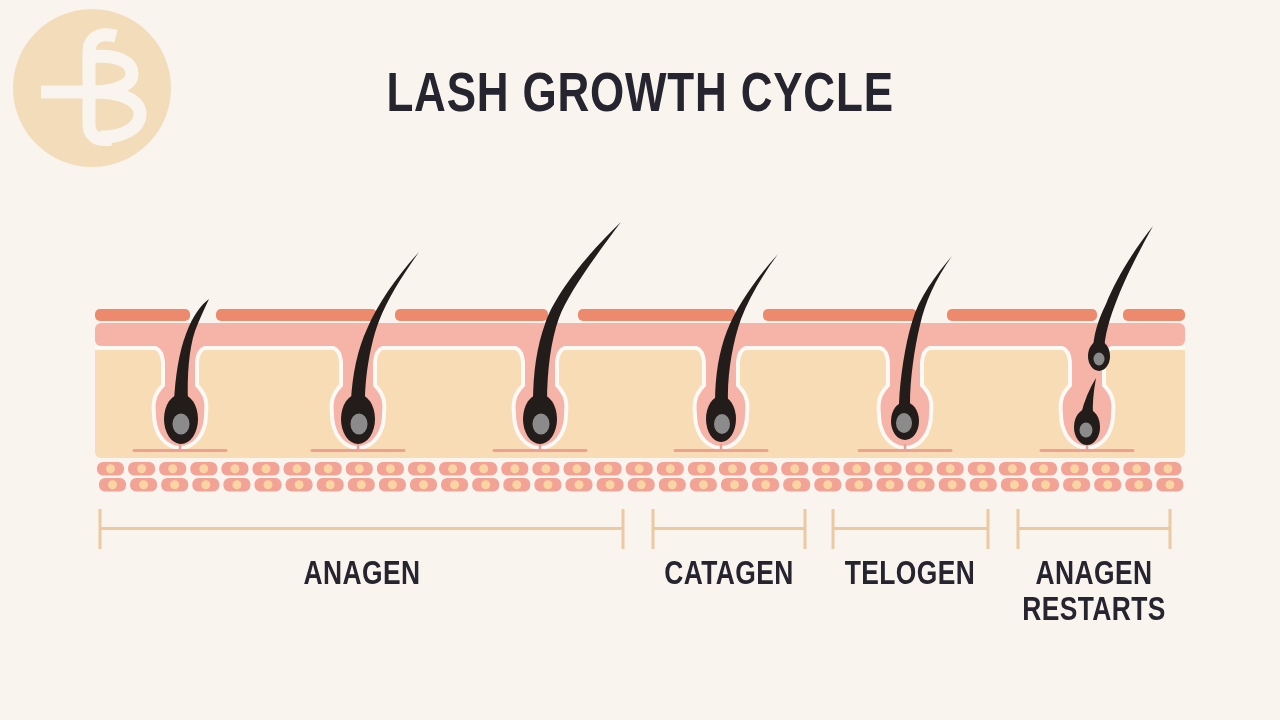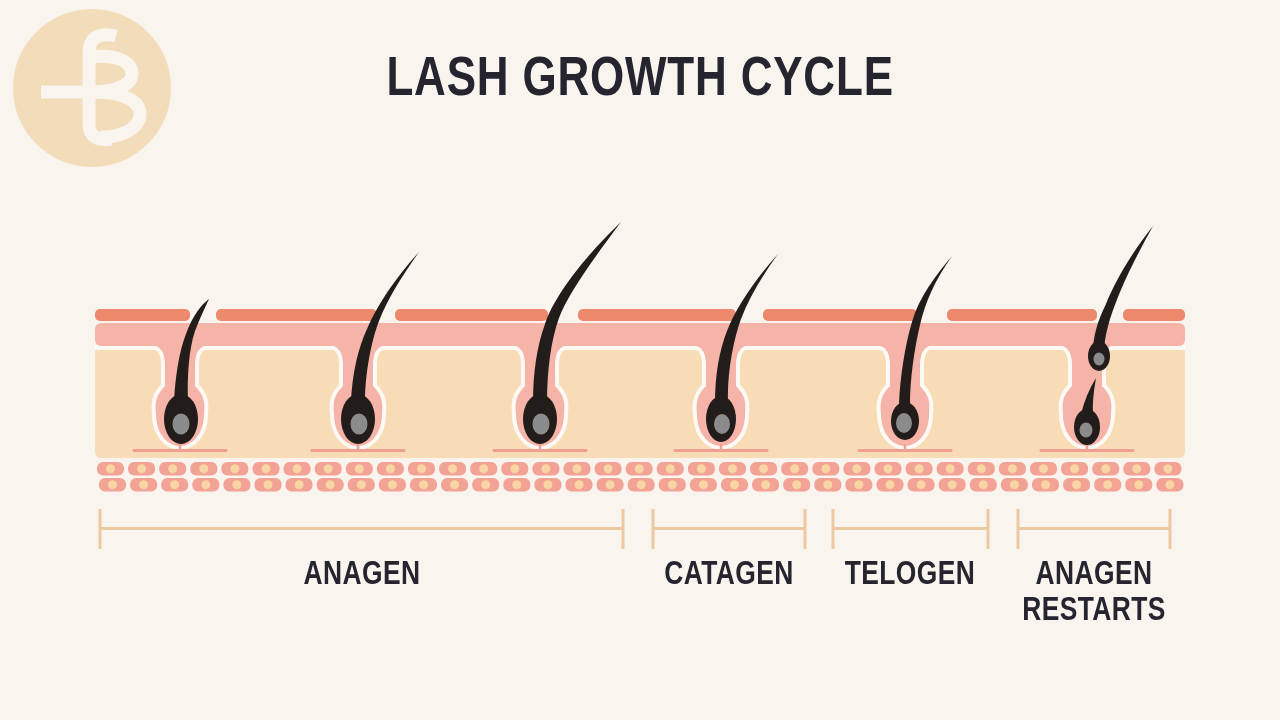--- a/index.html
+++ b/index.html
@@ -3,21 +3,21 @@
 <meta charset="utf-8">
 <style>
   html,body{margin:0;padding:0;}
   body{
     width:1280px;height:720px;overflow:hidden;position:relative;
     font-family:"Liberation Sans", sans-serif;
     background:#faf4ef;
   }
   .logo{position:absolute;left:12px;top:8px;width:160px;height:160px;}
   .title{
-    position:absolute;left:0;top:46px;width:1280px;text-align:center;
+    position:absolute;left:0;top:62px;width:1280px;text-align:center;
     font-size:55px;font-weight:700;letter-spacing:1px;line-height:60px;
     color:#25242f;
   }
   .title span{display:inline-block;transform:scaleX(.8);white-space:nowrap;}
   .diagram{position:absolute;left:0;top:0;width:1280px;height:720px;}
   .stage-label{
     position:absolute;top:555px;width:220px;text-align:center;
     font-size:33px;font-weight:700;line-height:36px;letter-spacing:.5px;
     color:#25242f;transform:scaleX(.8);transform-origin:50% 0;
   }

